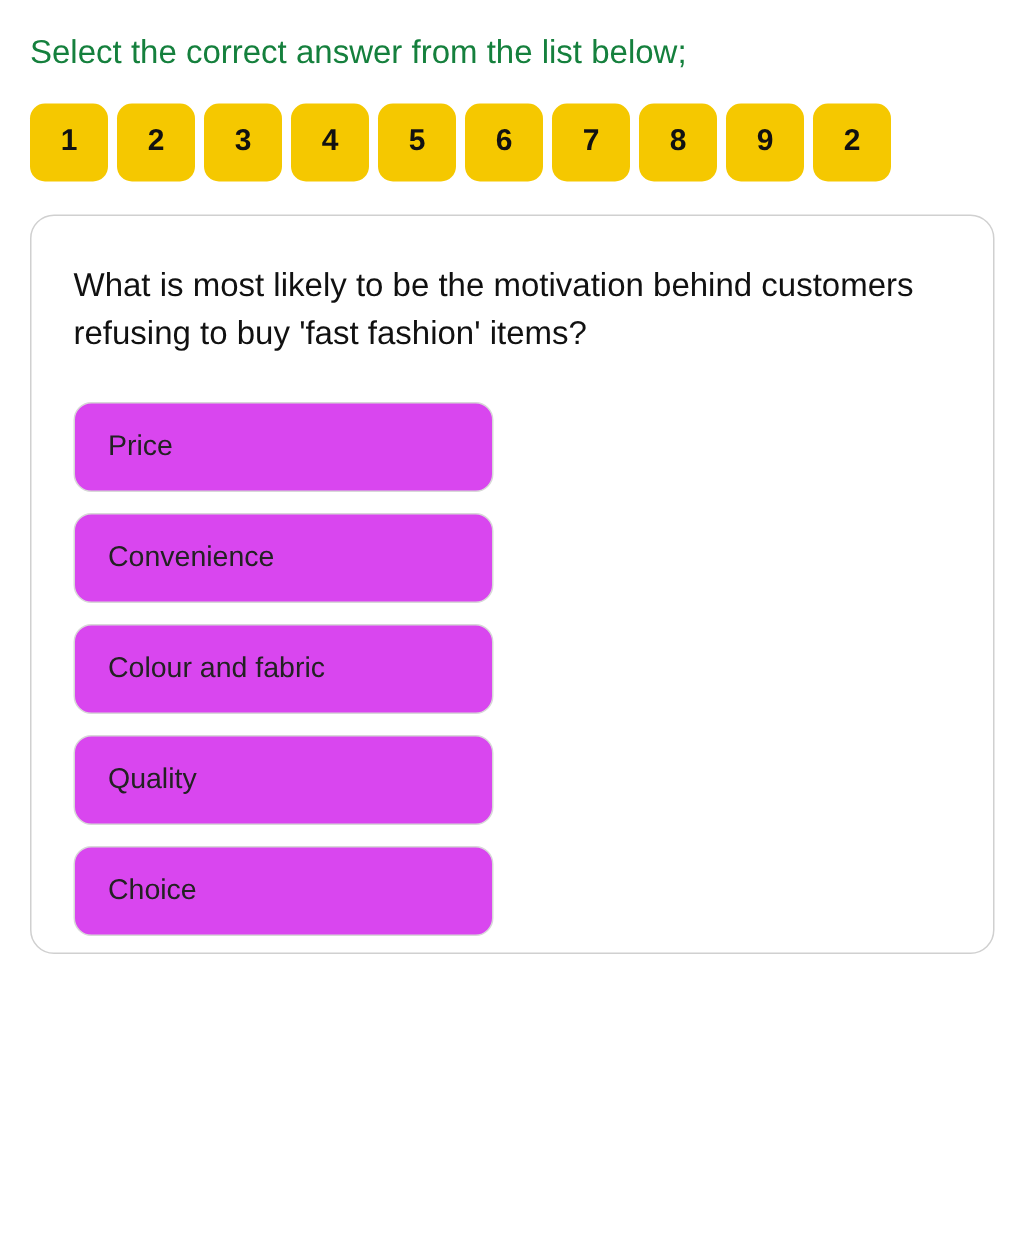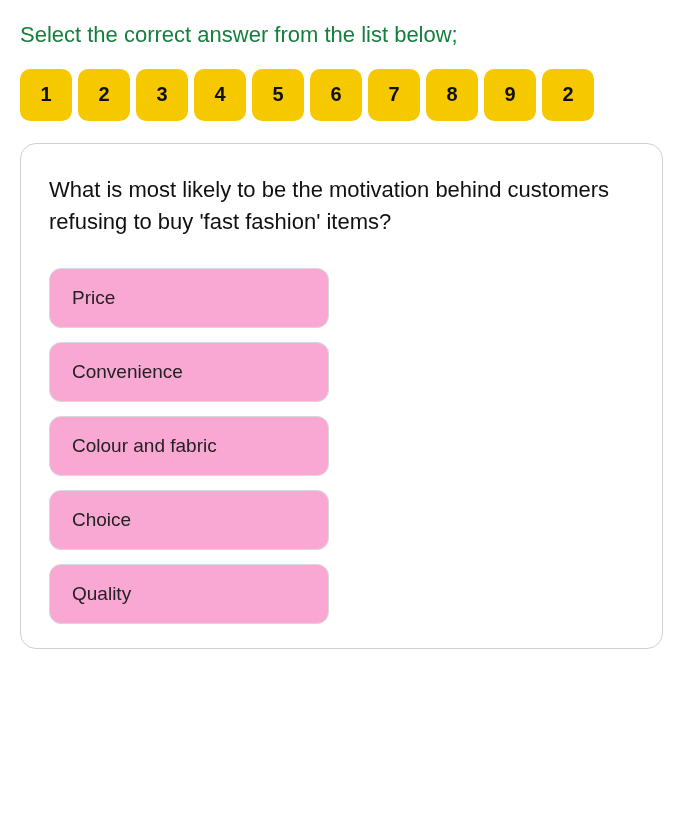--- a/index.html
+++ b/index.html
@@ -51,39 +51,39 @@
     }
 
     .number-btn.inactive {
       background-color: #f5c800;
       color: #111;
     }
 
     .question-card {
       border: 1.5px solid #d0d0d0;
       border-radius: 16px;
-      padding: 30px 28px 24px 28px;
+      padding: 30px 28px 11px 28px;
       background: #fff;
     }
 
     .question-text {
       font-size: 22px;
       line-height: 1.45;
       margin-bottom: 30px;
       color: #111;
     }
 
     .answer-options {
       display: flex;
       flex-direction: column;
       gap: 14px;
     }
 
     .answer-btn {
-      background: #f9a8d4;
+      background: #d946ef;
       border: 1.5px solid #d8d8d8;
       border-radius: 12px;
       padding: 18px 22px;
       font-size: 19px;
       color: #222;
       cursor: pointer;
       text-align: left;
       width: 280px;
       font-family: inherit;
       transition: background 0.15s;
@@ -110,16 +110,16 @@
     <button class="number-btn inactive">2</button>
   </div>
 
 <div class="question-card">
   <p class="question-text">What is most likely to be the motivation behind customers refusing to buy 'fast fashion' items?</p>
   <div class="answer-options">
 
   <button class="answer-btn">Price</button>
       <button class="answer-btn">Convenience</button>
       <button class="answer-btn">Colour and fabric</button>
+      <button class="answer-btn">Quality</button>
       <button class="answer-btn">Choice</button>
-      <button class="answer-btn">Quality</button>
     </div>
 </div>
 
 </body></html>

